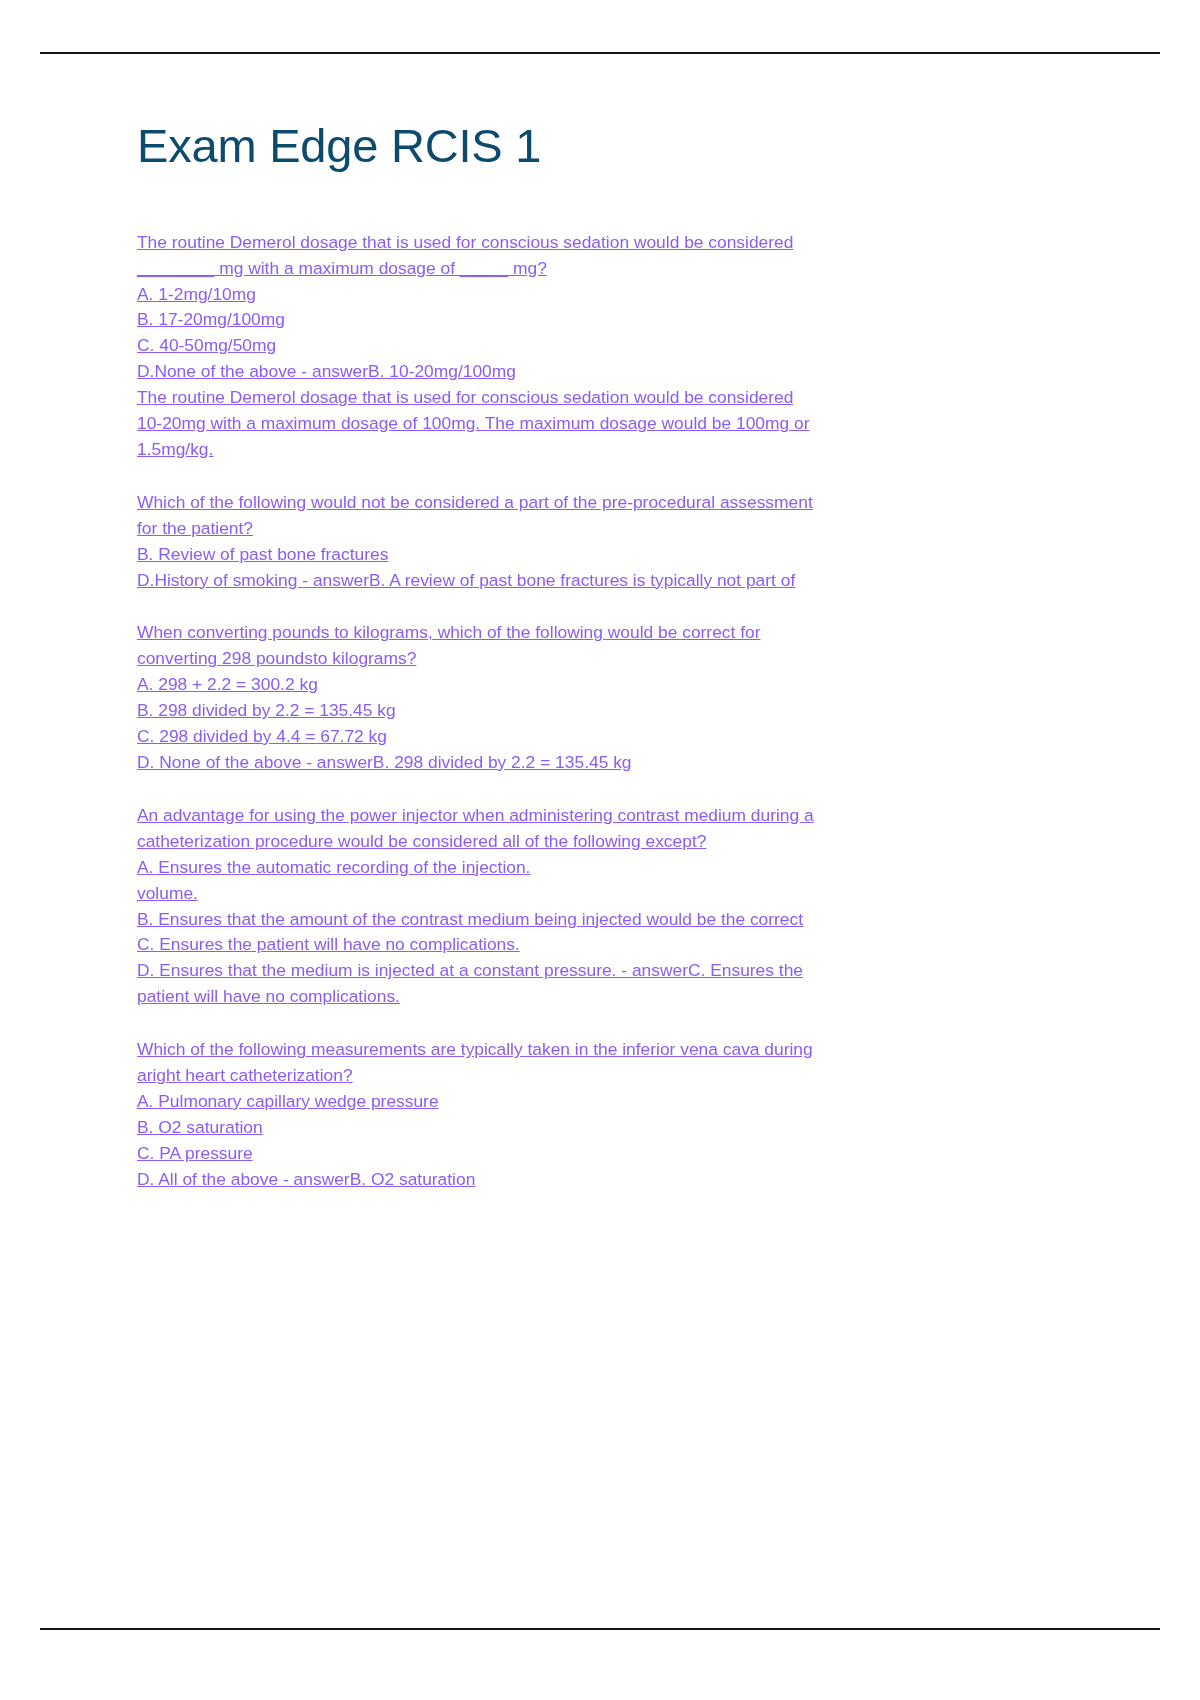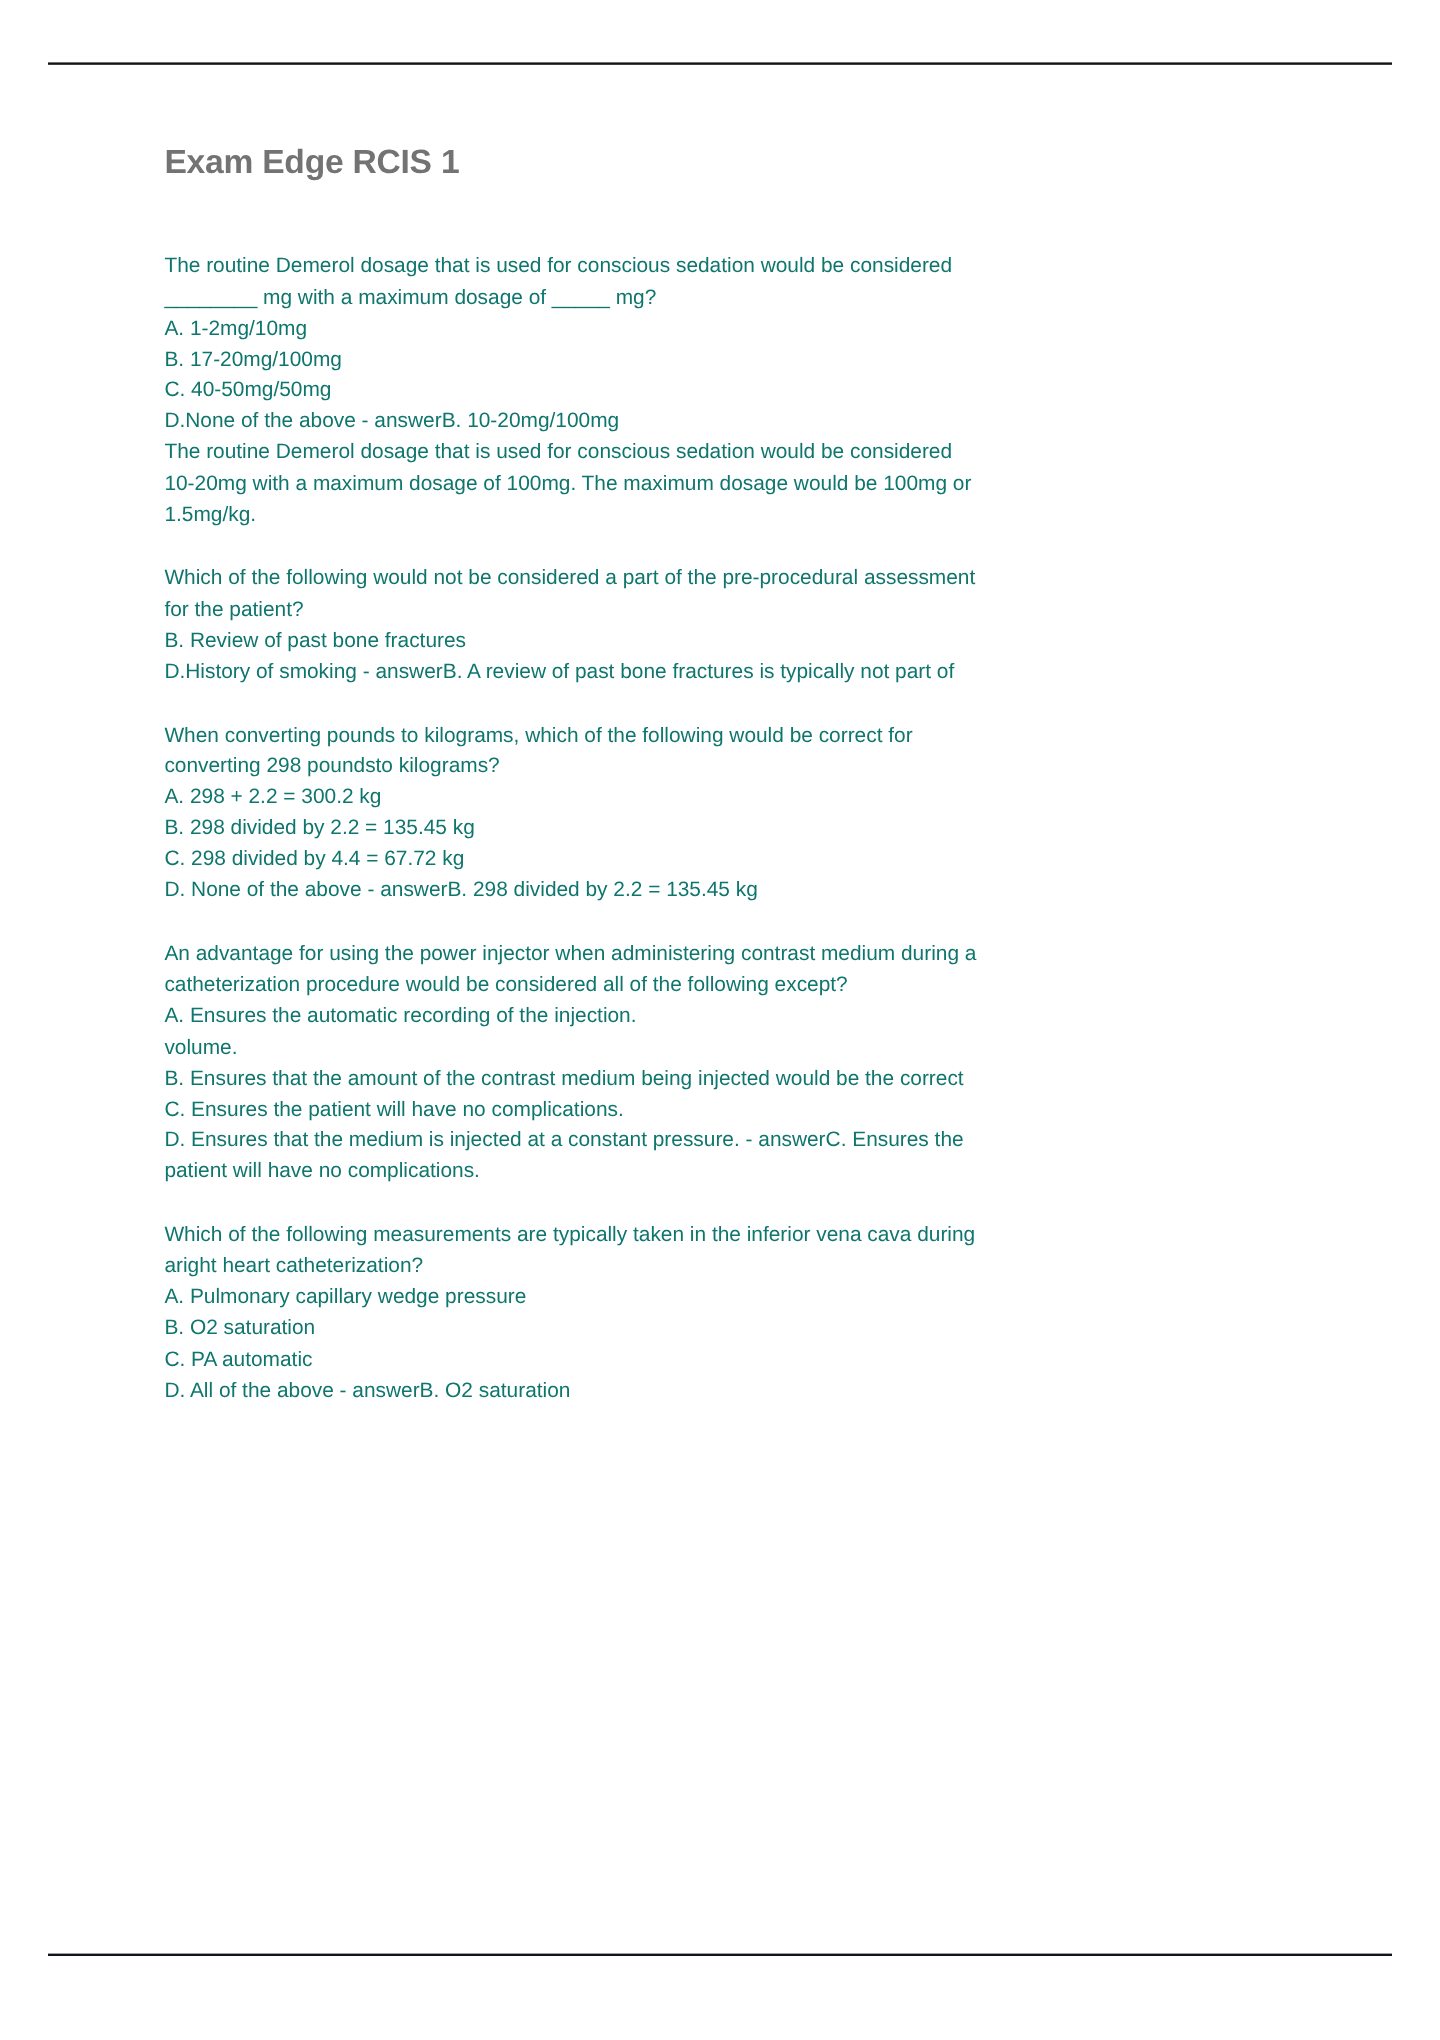--- a/index.html
+++ b/index.html
@@ -36,38 +36,39 @@
   .rule-bottom { top: 1628px; }
 
   .content {
     position: absolute;
     left: 137px;
     top: 120px;
     width: 880px;
   }
 
   .doc-title {
-    font-size: 28px;
-    font-weight: bold;
+    font-size: 47px;
+    font-weight: normal;
     letter-spacing: -0.2px;
-    color: #737373;
+    color: #0c4a6e;
     margin: 0 0 58px 0;
     line-height: 1.1;
   }
 
   .qa-block {
     margin-bottom: 27px;
   }
 
   .line {
     font-size: 17.4px;
     line-height: 25.9px;
-    color: #0f766e;
+    color: #8b5cf6;
     white-space: pre-wrap;
     margin: 0;
+    text-decoration: underline;
   }
 </style>
 </head>
 <body>
 
 <div class="page">
 
   <div class="rule rule-top"></div>
 
   <div class="content">
@@ -108,21 +109,21 @@
           <p class="line">B. Ensures that the amount of the contrast medium being injected would be the correct</p>
           <p class="line">C. Ensures the patient will have no complications.</p>
           <p class="line">D. Ensures that the medium is injected at a constant pressure. - answerC. Ensures the</p>
           <p class="line">patient will have no complications.</p>
         </div>
         <div class="qa-block">
           <p class="line">Which of the following measurements are typically taken in the inferior vena cava during</p>
           <p class="line">aright heart catheterization?</p>
           <p class="line">A. Pulmonary capillary wedge pressure</p>
           <p class="line">B. O2 saturation</p>
-          <p class="line">C. PA automatic</p>
+          <p class="line">C. PA pressure</p>
           <p class="line">D. All of the above - answerB. O2 saturation</p>
         </div>
       </div>
 
   </div>
 
   <div class="rule rule-bottom"></div>
 
 </div>
 

